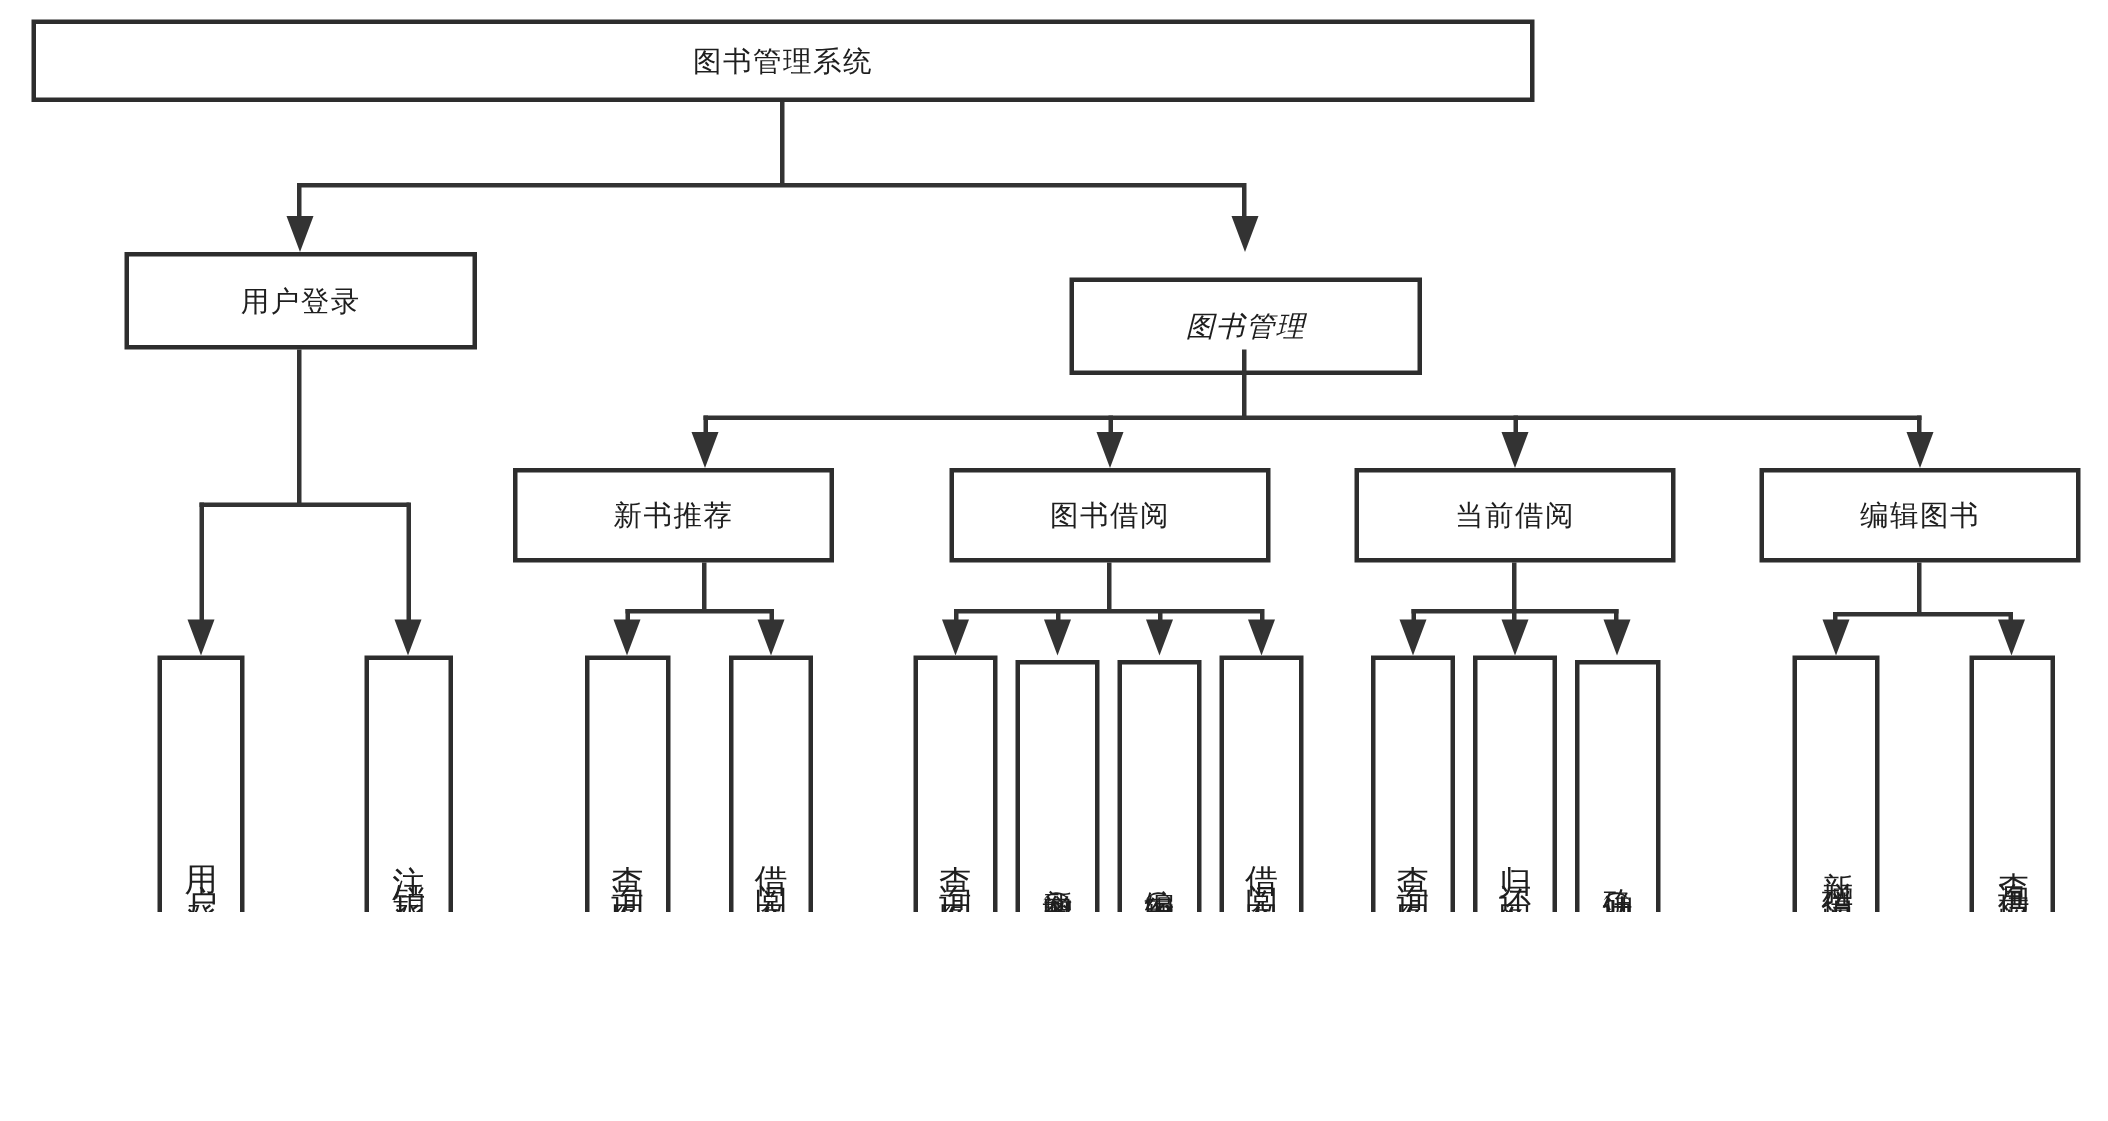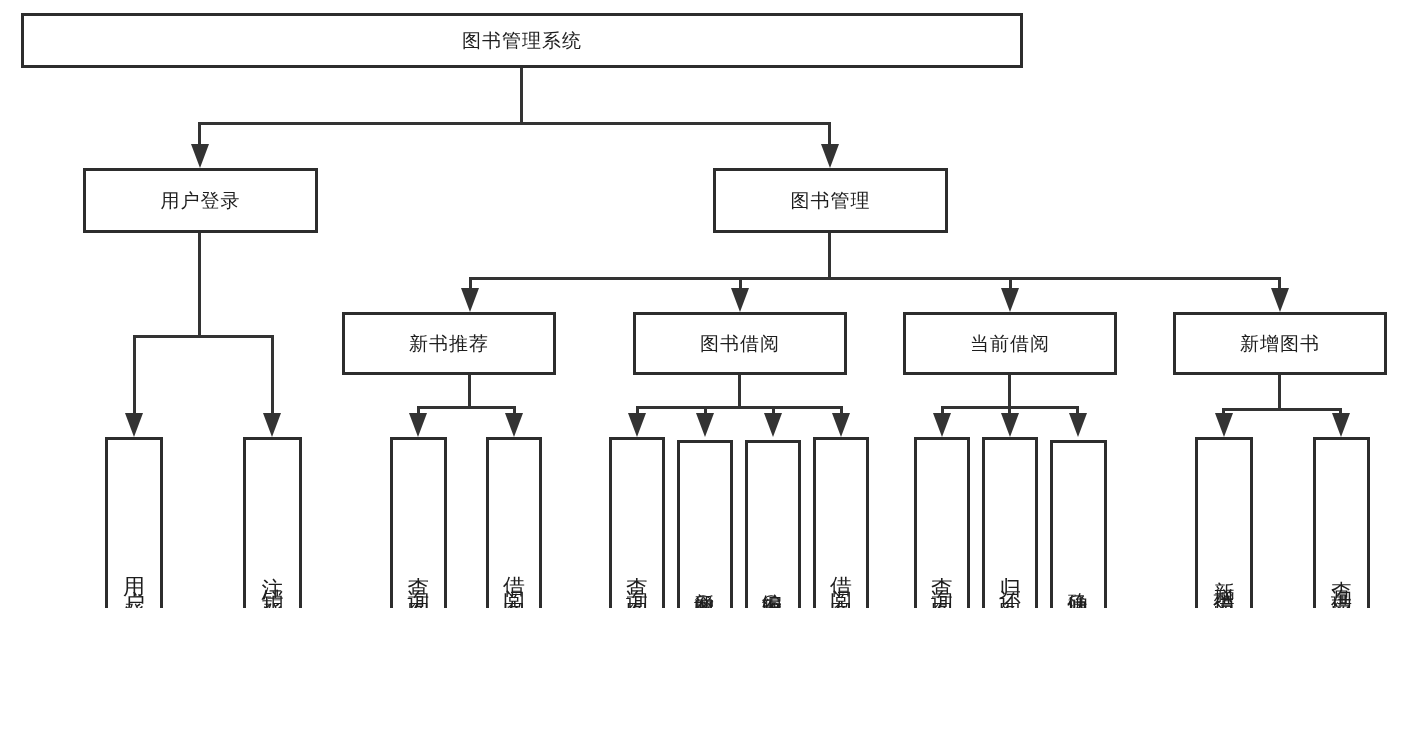--- a/index.html
+++ b/index.html
@@ -56,21 +56,21 @@
   <div class="vline" style="left:520px;top:68px;height:56px;"></div>
   <div class="hline" style="left:198px;top:122px;width:632px;"></div>
   <div class="vline" style="left:198px;top:122px;height:24px;"></div>
   <div class="arrow" style="left:191px;top:144px;"></div>
   <div class="vline" style="left:828px;top:122px;height:24px;"></div>
   <div class="arrow" style="left:821px;top:144px;"></div>
 
   <div class="node hnode" style="left:83px;top:168px;width:235px;height:65px;">
     <span>用户登录</span>
   </div>
-  <div class="node hnode" style="left:713px;top:168px;width:235px;height:65px;">
+  <div class="node hnode" style="left:713px;top:185px;width:235px;height:65px;font-style:italic;">
     <span>图书管理</span>
   </div>
 
   <div class="vline" style="left:198px;top:233px;height:104px;"></div>
   <div class="hline" style="left:133px;top:335px;width:140px;"></div>
   <div class="vline" style="left:133px;top:335px;height:80px;"></div>
   <div class="arrow" style="left:125px;top:413px;"></div>
   <div class="vline" style="left:271px;top:335px;height:80px;"></div>
   <div class="arrow" style="left:263px;top:413px;"></div>
 
@@ -88,21 +88,21 @@
   <div class="node hnode" style="left:342px;top:312px;width:214px;height:63px;">
     <span>新书推荐</span>
   </div>
   <div class="node hnode" style="left:903px;top:312px;width:214px;height:63px;">
     <span>当前借阅</span>
   </div>
   <div class="node hnode" style="left:633px;top:312px;width:214px;height:63px;">
     <span>图书借阅</span>
   </div>
   <div class="node hnode" style="left:1173px;top:312px;width:214px;height:63px;">
-    <span>新增图书</span>
+    <span>编辑图书</span>
   </div>
 
   <div class="vline" style="left:468px;top:375px;height:33px;"></div>
   <div class="hline" style="left:417px;top:406px;width:99px;"></div>
   <div class="vline" style="left:417px;top:406px;height:10px;"></div>
   <div class="arrow" style="left:409px;top:413px;"></div>
   <div class="vline" style="left:513px;top:406px;height:10px;"></div>
   <div class="arrow" style="left:505px;top:413px;"></div>
 
   <div class="vline" style="left:738px;top:375px;height:33px;"></div>

